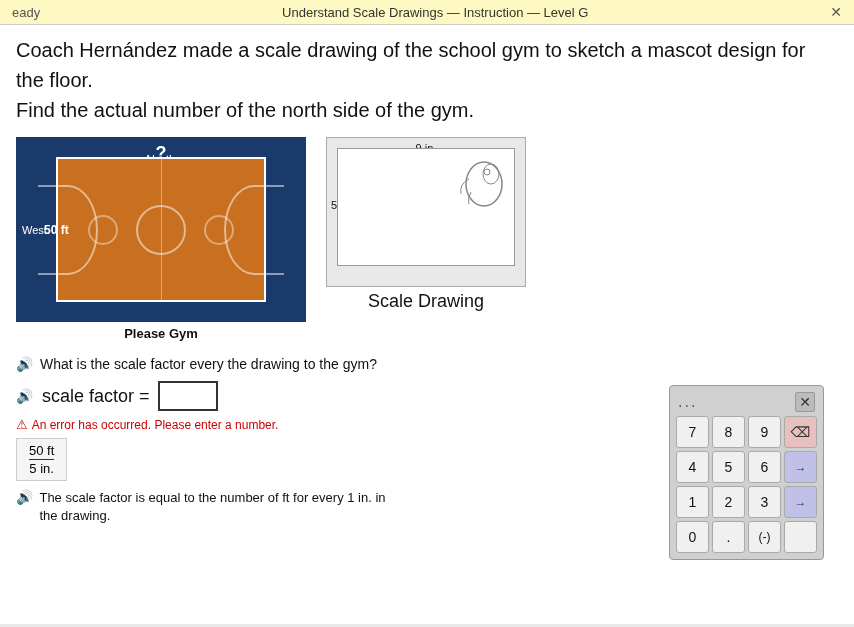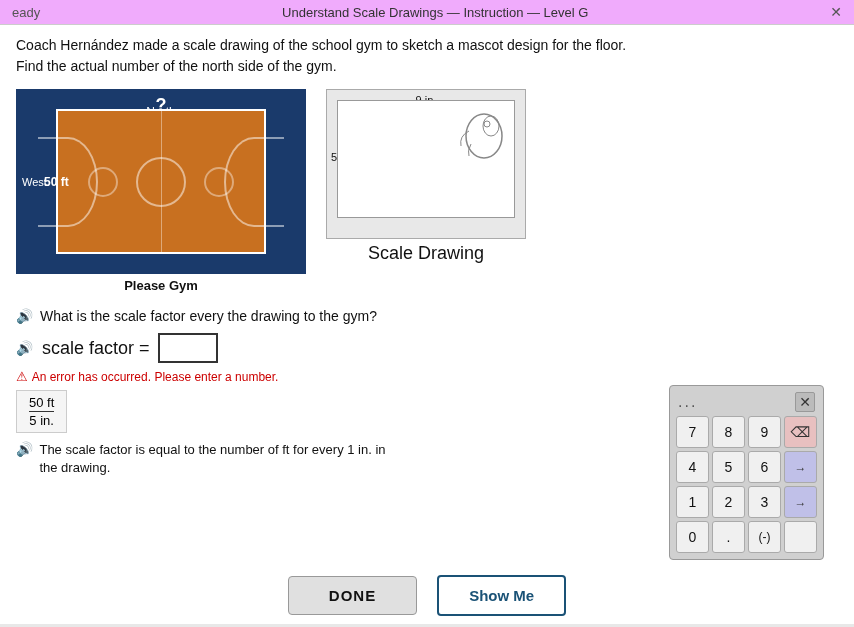--- a/index.html
+++ b/index.html
@@ -7,21 +7,21 @@
       font-family: Arial, sans-serif;
       background: #e8e8e8;
       width: 854px;
       height: 627px;
       overflow: hidden;
       position: relative;
     }
 
     
     .header {
-      background: #f0abfc;
+      background: #fef9c3;
       border-bottom: 1px solid #ccc;
       padding: 4px 12px;
       display: flex;
       align-items: center;
       justify-content: space-between;
     }
     .header-title {
       font-size: 13px;
       color: #333;
       flex: 1;
@@ -37,21 +37,21 @@
     
     .content {
       background: #fff;
       margin: 0;
       padding: 10px 16px;
       height: calc(627px - 28px);
       position: relative;
     }
 
     .problem-text {
-      font-size: 14px;
+      font-size: 20px;
       color: #111;
       line-height: 1.5;
       margin-bottom: 12px;
     }
 
     
     .diagrams-row {
       display: flex;
       align-items: flex-start;
       gap: 20px;
@@ -522,24 +522,20 @@
       </div>
     </div>
 
     
     <div class="hint-box">
       <span class="speaker-icon">🔊</span>
       <span>The scale factor is equal to the number of ft for every 1 in. in the drawing.</span>
     </div>
   </div>
 
-  <div class="bottom-bar">
-    <button class="done-button">DONE</button>
-    <button class="show-me-button">Show Me</button>
-  </div>
 
   <div class="numpad">
     <div class="numpad-header">
       <span class="numpad-dots">...</span>
       <span class="numpad-close">✕</span>
     </div>
     <div class="numpad-grid">
 
       <div class="numpad-key">7</div>
       <div class="numpad-key">8</div>

